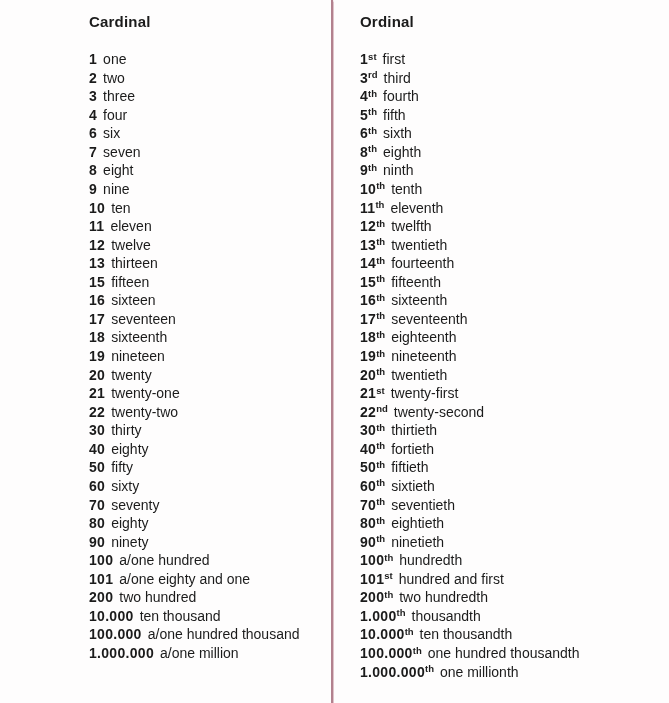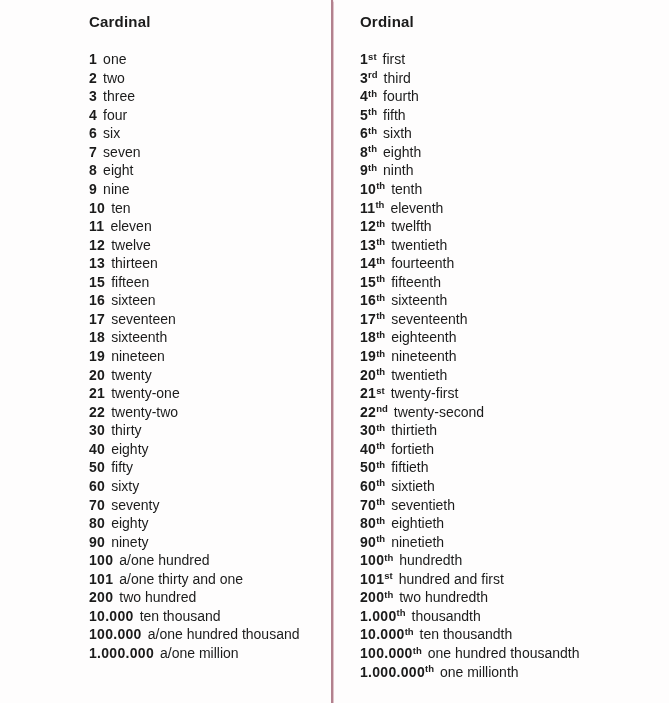--- a/index.html
+++ b/index.html
@@ -120,21 +120,21 @@
   <div class="row"><span class="num">60</span><span class="suffix"></span><span class="word">sixty</span></div>
 
   <div class="row"><span class="num">70</span><span class="suffix"></span><span class="word">seventy</span></div>
 
   <div class="row"><span class="num">80</span><span class="suffix"></span><span class="word">eighty</span></div>
 
   <div class="row"><span class="num">90</span><span class="suffix"></span><span class="word">ninety</span></div>
 
   <div class="row"><span class="num">100</span><span class="suffix"></span><span class="word">a/one hundred</span></div>
 
-  <div class="row"><span class="num">101</span><span class="suffix"></span><span class="word">a/one thirty and one</span></div>
+  <div class="row"><span class="num">101</span><span class="suffix"></span><span class="word">a/one eighty and one</span></div>
 
   <div class="row"><span class="num">200</span><span class="suffix"></span><span class="word">two hundred</span></div>
 
 
   <div class="row"><span class="num">10.000</span><span class="suffix"></span><span class="word">ten thousand</span></div>
 
   <div class="row"><span class="num">100.000</span><span class="suffix"></span><span class="word">a/one hundred thousand</span></div>
 
   <div class="row"><span class="num">1.000.000</span><span class="suffix"></span><span class="word">a/one million</span></div>
 </div>

